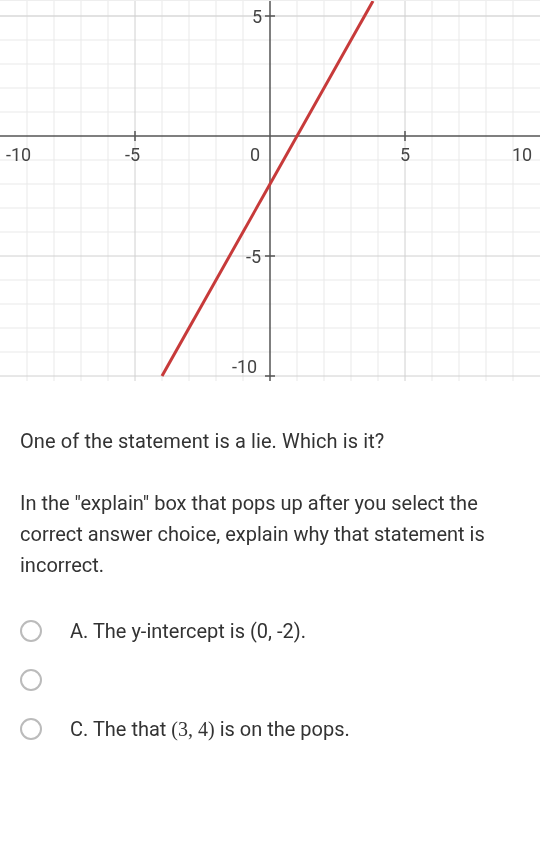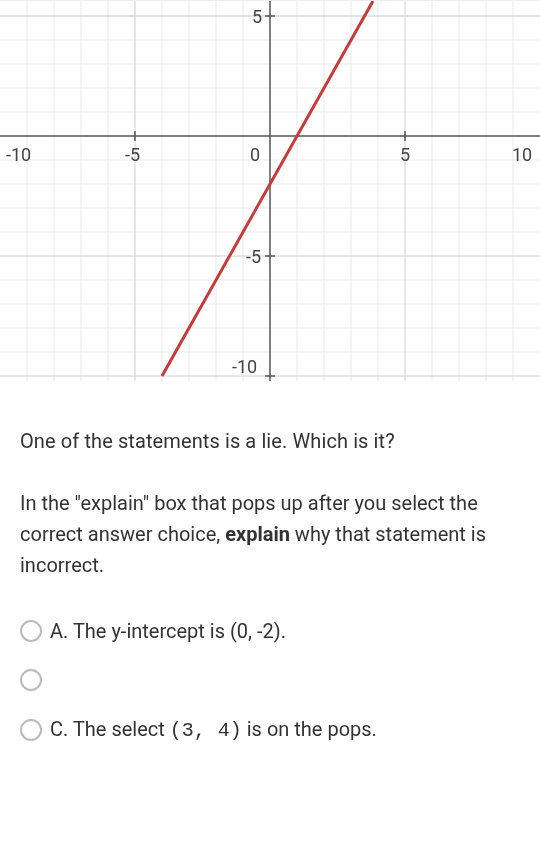--- a/index.html
+++ b/index.html
@@ -32,44 +32,44 @@
     line-height: 1.5;
     margin: 28px 0 0 0;
     letter-spacing: 0.1px;
   }
   .instruction {
     font-size: 20px;
     color: #333;
     line-height: 1.55;
     margin: 32px 0 24px 0;
   }
-  .instruction b { font-weight: 700; }
+  .instruction b { font-weight: 400; }
   .options { margin-top: 8px; }
   .option {
     display: flex;
     align-items: center;
-    gap: 8px;
+    gap: 28px;
     padding: 12px 0;
     cursor: pointer;
   }
   .radio {
     width: 22px;
     height: 22px;
     border: 2px solid #bbb;
     border-radius: 50%;
     flex: 0 0 22px;
     background: #fff;
   }
   .opt-label {
     font-size: 20px;
     color: #333;
     line-height: 1.4;
   }
   .math-it { font-family: Georgia, "Times New Roman", serif; font-style: italic; }
-  .math-up { font-family: Liberation Mono, monospace; font-style: normal; }
+  .math-up { font-family: Liberation Serif, serif; font-style: normal; }
 </style>
 </head>
 <body>
 
 <div class="chart-wrap">
   <svg width="540" height="380" viewBox="0 0 540 380">
 
     <g stroke="#e9e9e9" stroke-width="1">
 
       <line x1="27" y1="0" x2="27" y2="380"></line>
@@ -135,21 +135,21 @@
       <text class="tick-label" x="512" y="160">10</text>
       <text class="tick-label" x="252" y="22">5</text>
       <text class="tick-label" x="246" y="262">-5</text>
       <text class="tick-label" x="232" y="372">-10</text>
     </g>
   </svg>
 </div>
 
 <div class="content">
 
-  <p class="prompt">One of the statements is a lie. Which is it?</p>
+  <p class="prompt">One of the statement is a lie. Which is it?</p>
 
   <p class="instruction">
     <span>In the "explain" box that pops up after you select the correct answer choice, </span><b>explain</b><span> why that statement is incorrect.</span>
   </p>
 
   <div class="options">
 
     <label class="option">
       <span class="radio"></span>
       <span class="opt-label">
@@ -157,18 +157,18 @@
       </span>
     </label>
 
     <label class="option">
       <span class="radio"></span>
     </label>
 
     <label class="option">
       <span class="radio"></span>
       <span class="opt-label">
-        <span>C. </span><span>The select </span><span class="math-up">(3, 4)</span><span> is on the pops.</span>
+        <span>C. </span><span>The that </span><span class="math-up">(3, 4)</span><span> is on the pops.</span>
       </span>
     </label>
 
   </div>
 </div>
 
 </body></html>

